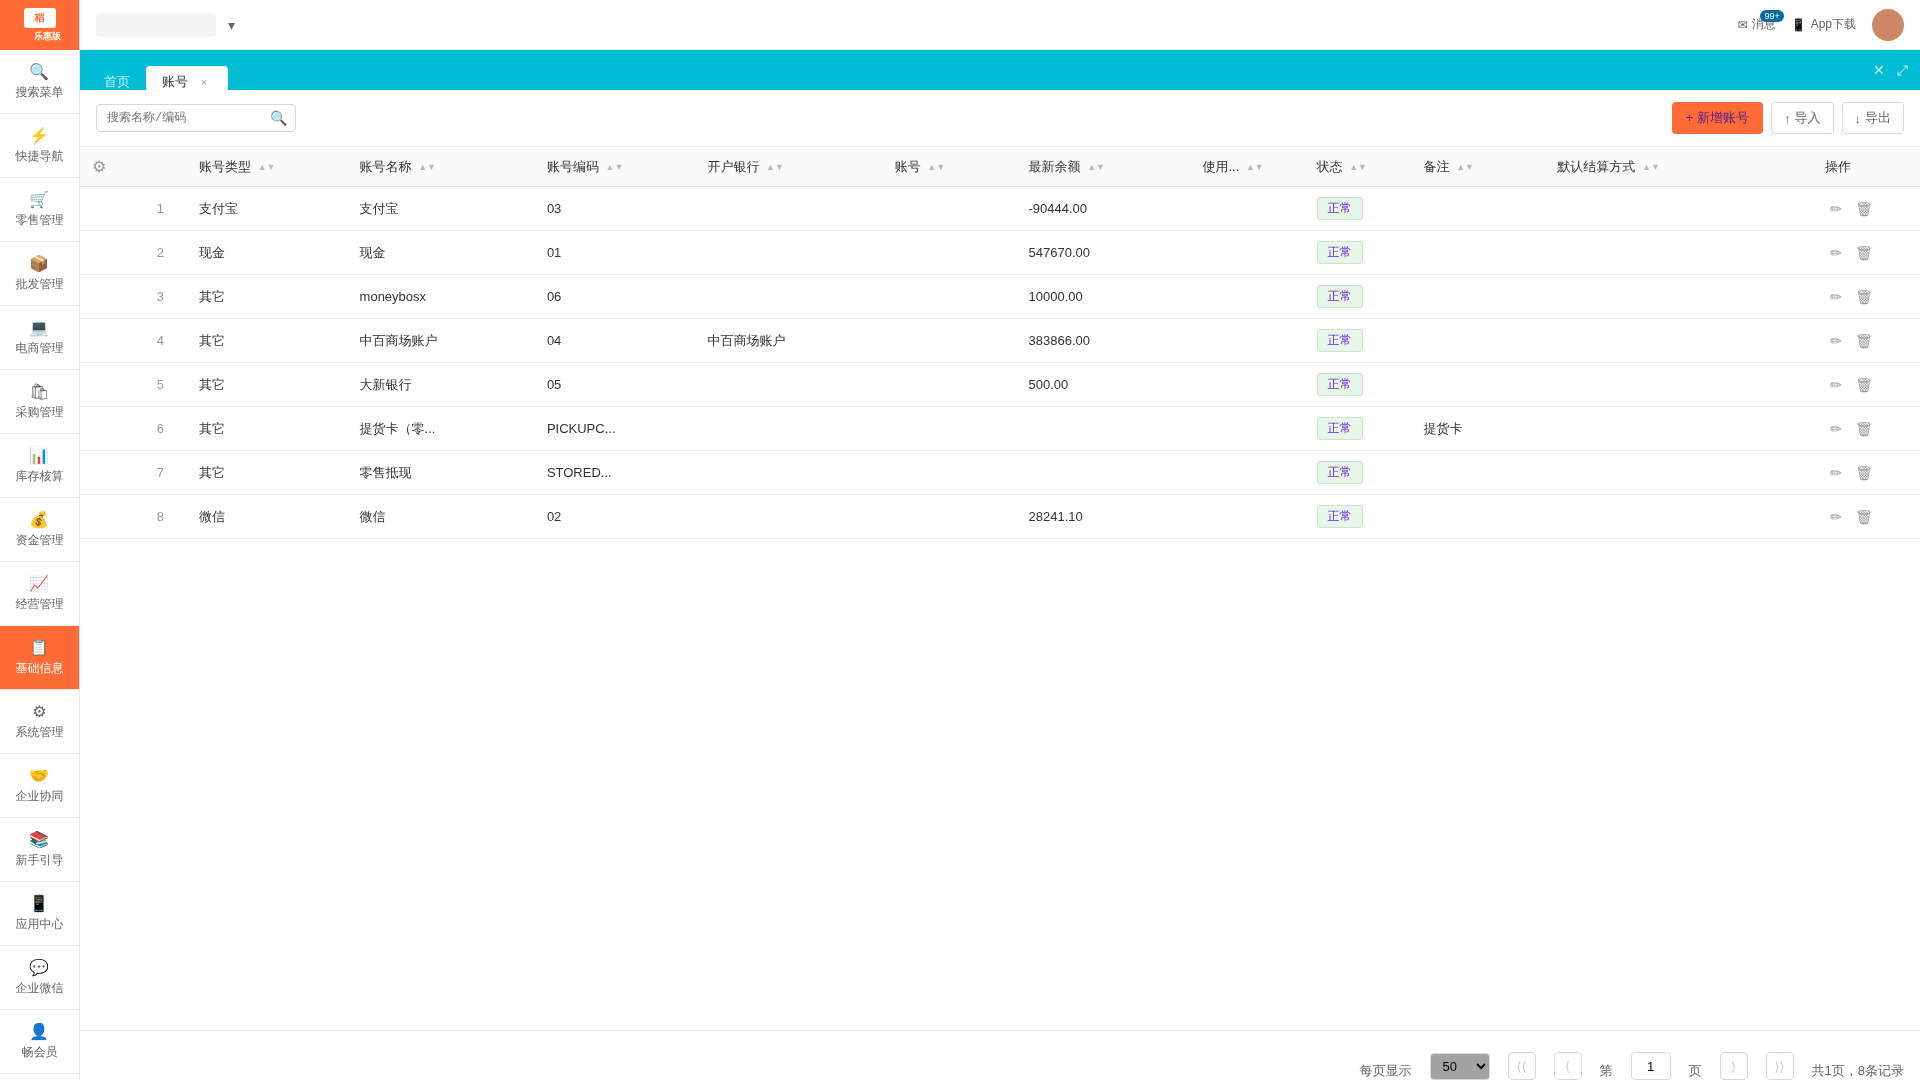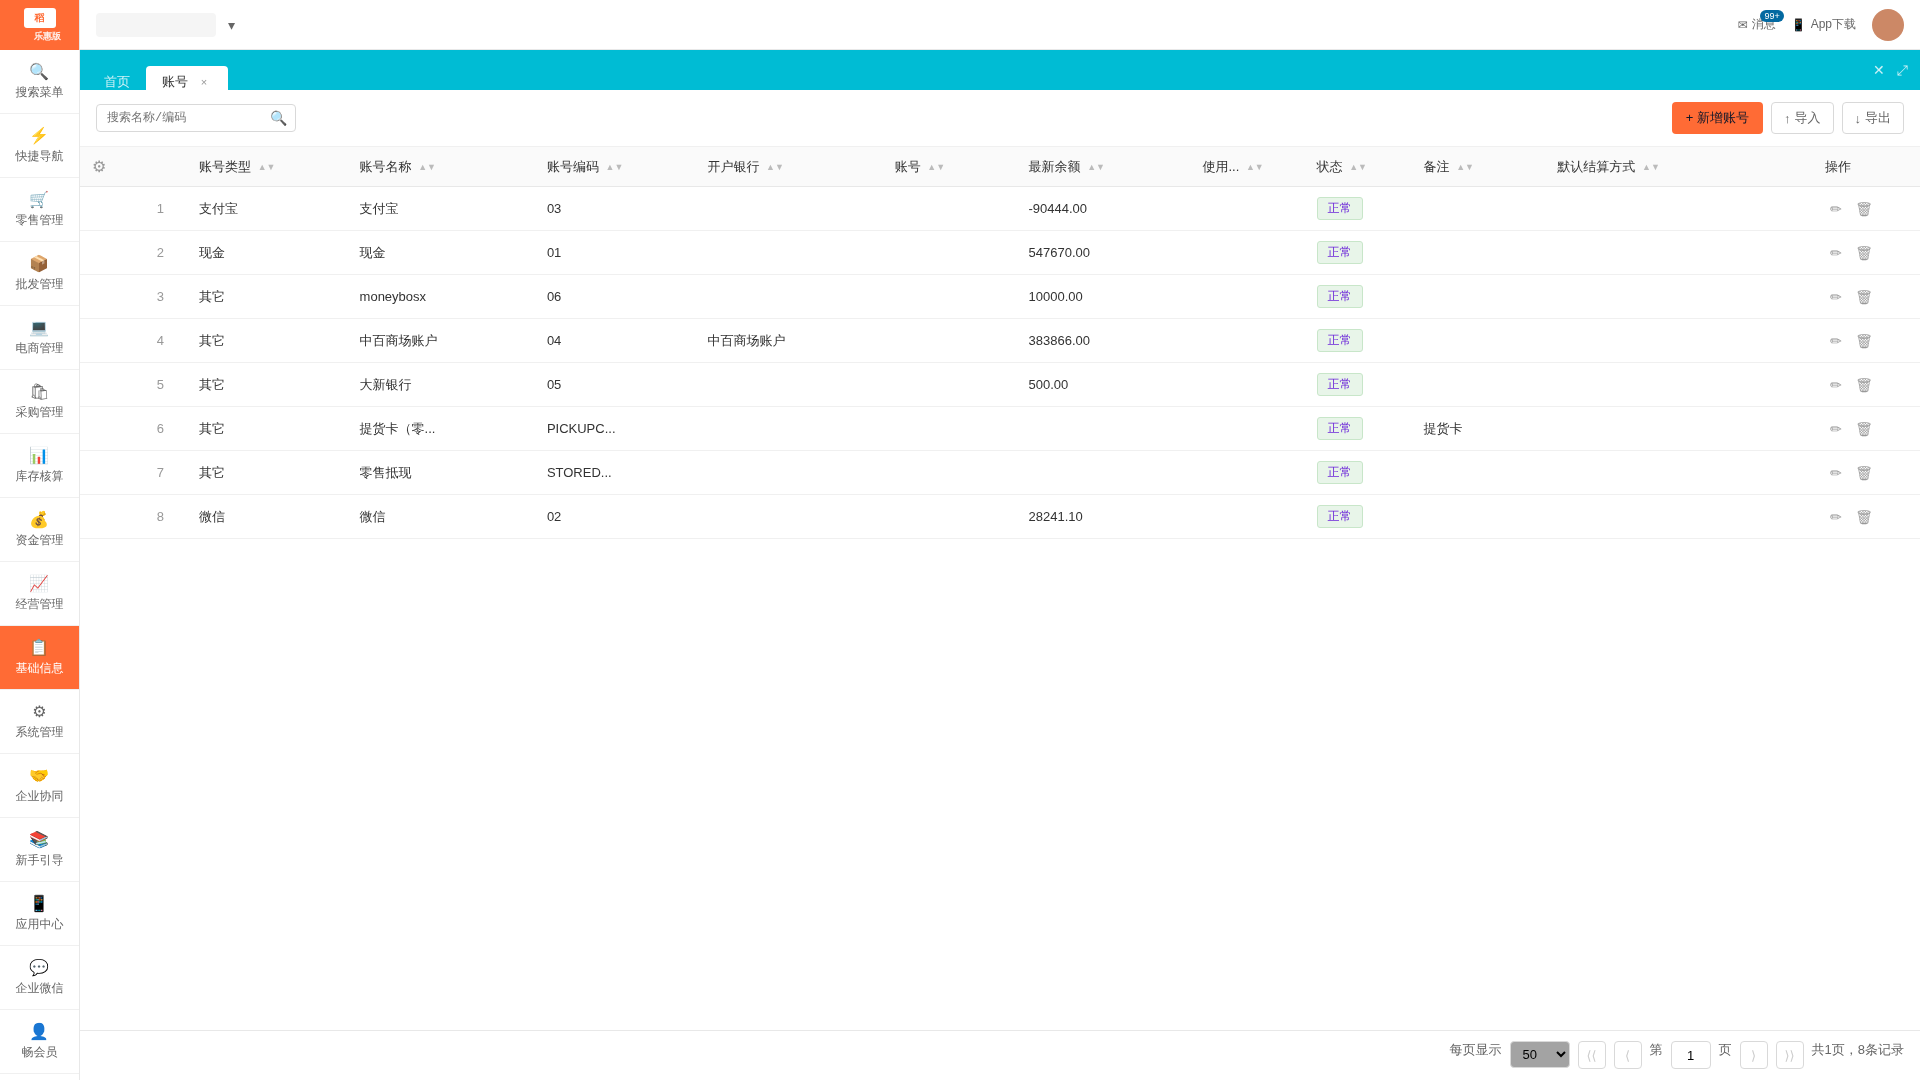--- a/index.html
+++ b/index.html
@@ -227,21 +227,21 @@
       right: 8px;
       background: none;
       border: none;
       cursor: pointer;
       color: #999;
       font-size: 14px;
     }
     .toolbar-right { display: flex; align-items: center; gap: 8px; }
     .btn-primary {
       background: #ff6b35;
-      color: #0f172a;
+      color: #4c1d95;
       border: none;
       border-radius: 4px;
       padding: 7px 14px;
       font-size: 13px;
       cursor: pointer;
       display: flex;
       align-items: center;
       gap: 4px;
     }
     .btn-default {
@@ -308,24 +308,24 @@
       color: #999;
       font-size: 14px;
       padding: 3px 5px;
     }
 
     
     .pagination {
       height: 50px;
       border-top: 1px solid #e8e8e8;
       display: flex;
-      align-items: flex-start;
+      align-items: flex-end;
       justify-content: flex-end;
-      padding: 10px 16px;
-      gap: 8px;
+      padding: 0 16px;
+      gap: 18px;
       background: #fff;
     }
     .pagination-label { color: #666; font-size: 13px; }
     .page-size-select {
       border: 1px solid #d9d9d9;
       border-radius: 4px;
       padding: 4px 8px;
       font-size: 13px;
       cursor: pointer;
       background: #a3a3a3;

